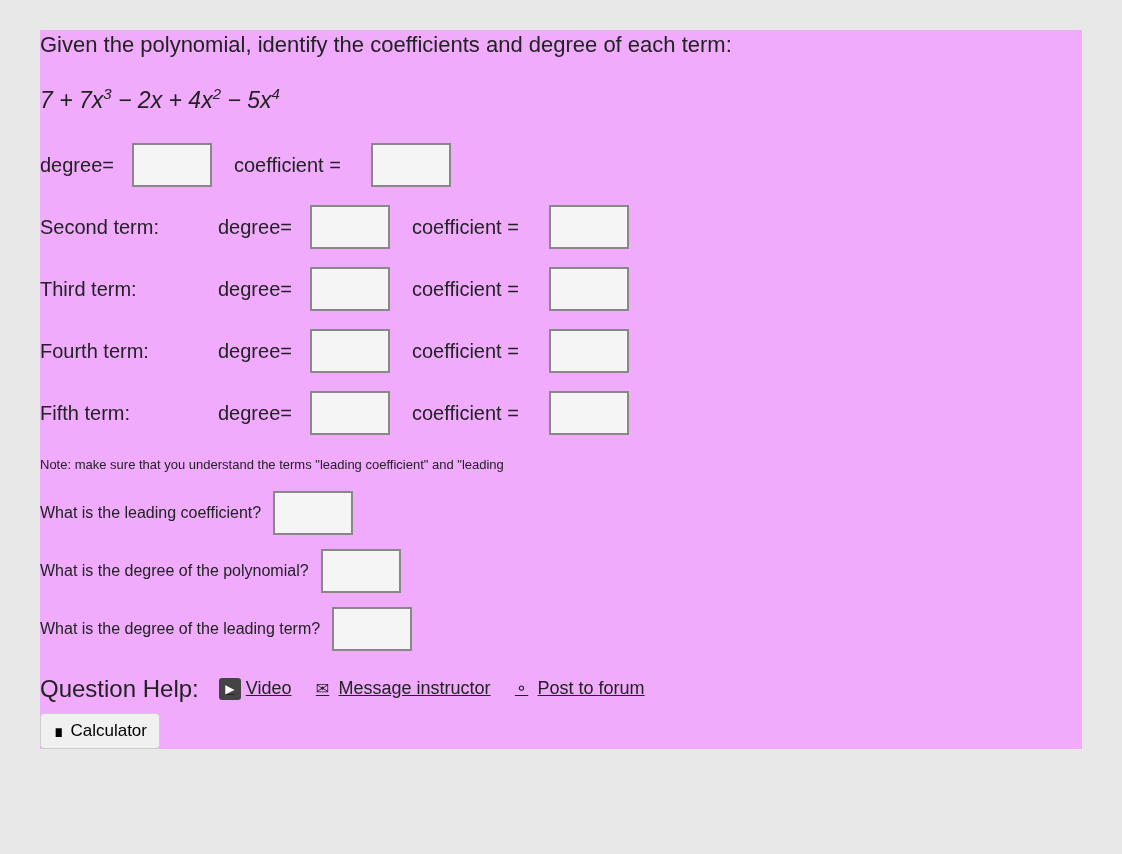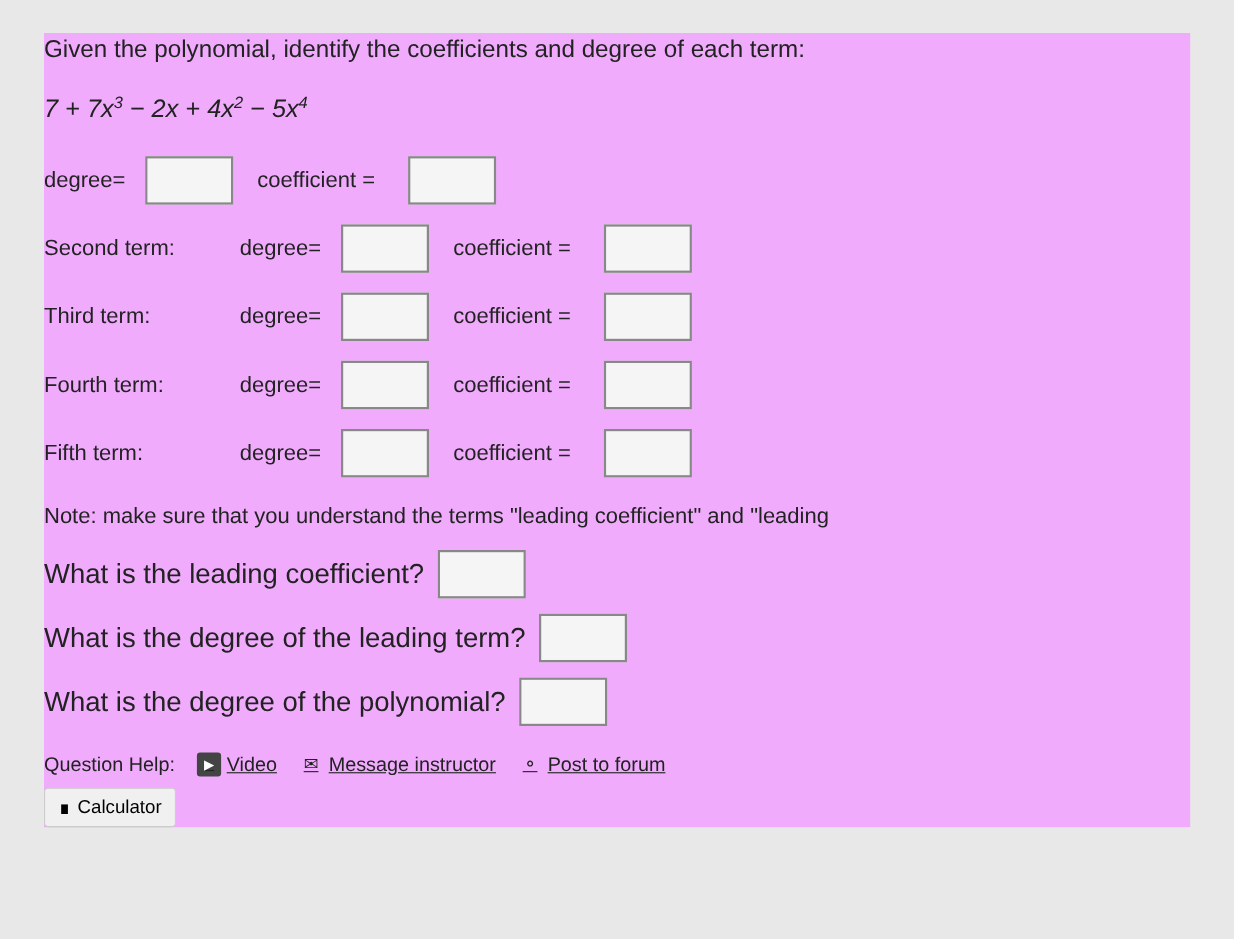--- a/index.html
+++ b/index.html
@@ -68,49 +68,49 @@
       margin: 0 6px;
     }
 
     .coefficient-label {
       font-size: 20px;
       margin-right: 16px;
       margin-left: 8px;
     }
 
     .note-text {
-      font-size: 20px;
+      font-size: 13px;
       margin-bottom: 16px;
       line-height: 1.5;
     }
 
     .question-row {
       display: flex;
       align-items: center;
       margin-bottom: 14px;
-      font-size: 25px;
+      font-size: 16px;
       gap: 6px;
     }
 
     .question-row .answer-box {
       width: 80px;
     }
 
     .help-section {
       display: flex;
       align-items: center;
       gap: 20px;
       margin-top: 24px;
       font-size: 18px;
       flex-wrap: wrap;
     }
 
     .help-label {
       font-weight: normal;
-      font-size: 18px;
+      font-size: 24px;
     }
 
     .help-link {
       display: flex;
       align-items: center;
       gap: 5px;
       color: #222;
       text-decoration: underline;
       cursor: pointer;
       font-size: 18px;
@@ -223,26 +223,26 @@
   <p class="note-text">
     Note: make sure that you understand the terms "leading coefficient" and "leading
   </p>
 
   <div class="question-row">
     <span>What is the leading coefficient?</span>
     <div class="answer-box"></div>
   </div>
 
   <div class="question-row">
+    <span>What is the degree of the polynomial?</span>
+    <div class="answer-box"></div>
+  </div>
+
+  <div class="question-row">
     <span>What is the degree of the leading term?</span>
-    <div class="answer-box"></div>
-  </div>
-
-  <div class="question-row">
-    <span>What is the degree of the polynomial?</span>
     <div class="answer-box"></div>
   </div>
 
   <div class="help-section">
     <span class="help-label">Question Help:</span>
 
     <span class="help-link">
       <span class="help-link-icon video-icon">▶</span>
       <span>Video</span>
     </span>

